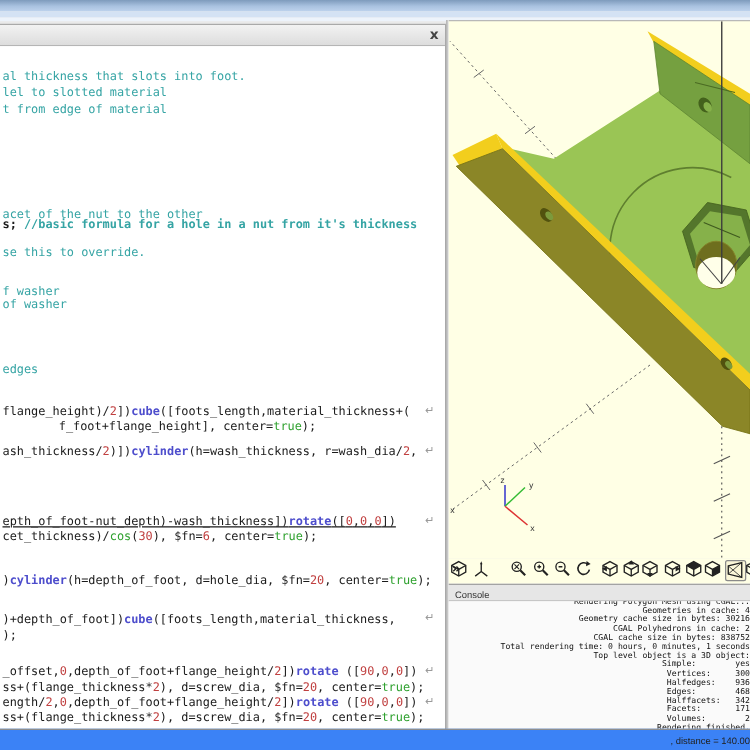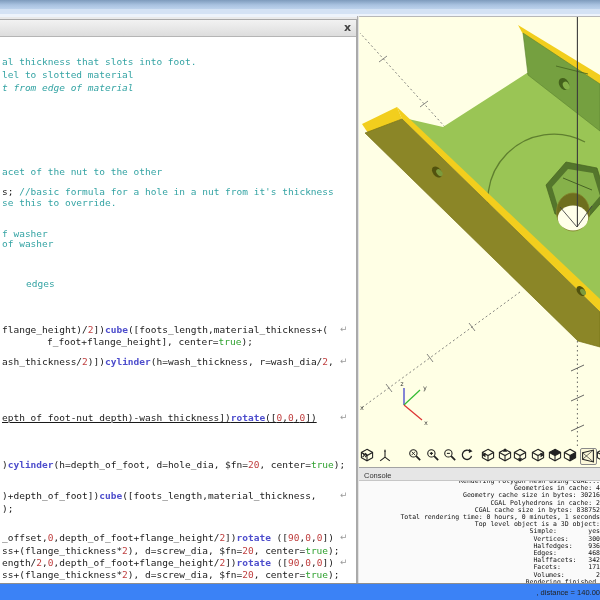--- a/index.html
+++ b/index.html
@@ -63,34 +63,35 @@
   <div class="menustrip"></div>
   <div class="menustrip2"></div>
 
   <div class="editor-panel">
     <div class="editor-header">
       <span class="editor-close">x</span>
     </div>
     <div class="editor-body" id="editor-body">
         <div class="code-line" style="top: 32px;"><span class="c-c">lel to slotted material</span></div>
         <div class="code-line" style="top: 19px;"><span class="c-c">al thickness that slots into foot.</span></div>
-        <div class="code-line" style="top: 45px; font-style: italic;"><span class="c-c">t from edge of material</span></div>
+        <div class="code-line" style="top: 45px;"><span class="c-c">t from edge of material</span></div>
         <div class="code-line" style="top: 129px;"><span class="c-c">acet of the nut to the other</span></div>
-        <div class="code-line" style="top: 149px;"><span class="c-p">s; </span><span class="c-c">//basic formula for a hole in a nut from it's thickness</span></div>
+        <div class="code-line" style="top: 137px; font-weight: bold;"><span class="c-p">s; </span><span class="c-c">//basic formula for a hole in a nut from it's thickness</span></div>
         <div class="code-line" style="top: 160px;"><span class="c-c">se this to override.</span></div>
         <div class="code-line" style="top: 191px;"><span class="c-c">f washer</span></div>
         <div class="code-line" style="top: 201px;"><span class="c-c">of washer</span></div>
-        <div class="code-line" style="top: 241px; margin-left: 24px;"><span class="c-c">edges</span></div>
+        <div class="code-line" style="top: 253px;"><span class="c-c">edges</span></div>
         <div class="code-line" style="top: 287px;"><span class="c-p">flange_height)/</span><span class="c-n">2</span><span class="c-p">])</span><span class="c-k">cube</span><span class="c-p">([foots_length,material_thickness+(</span></div>
         <span class="wrap-marker" style="top: 287px;">↵</span>
         <div class="code-line" style="top: 299px; margin-left: 45px;"><span class="c-p">f_foot+flange_height], center=</span><span class="c-b">true</span><span class="c-p">);</span></div>
         <div class="code-line" style="top: 319px;"><span class="c-p">ash_thickness/</span><span class="c-n">2</span><span class="c-p">)])</span><span class="c-k">cylinder</span><span class="c-p">(h=wash_thickness, r=wash_dia/</span><span class="c-n">2</span><span class="c-p">,</span></div>
         <span class="wrap-marker" style="top: 319px;">↵</span>
         <div class="code-line" style="top: 375px; text-decoration: underline;"><span class="c-p">epth_of_foot-nut_depth)-wash_thickness])</span><span class="c-k">rotate</span><span class="c-p">([</span><span class="c-n">0</span><span class="c-p">,</span><span class="c-n">0</span><span class="c-p">,</span><span class="c-n">0</span><span class="c-p">])</span></div>
         <span class="wrap-marker" style="top: 375px;">↵</span>
+        <div class="code-line" style="top: 387px;"><span class="c-p">cet_thickness)/</span><span class="c-b">cos</span><span class="c-p">(</span><span class="c-n">30</span><span class="c-p">), $fn=</span><span class="c-n">6</span><span class="c-p">, center=</span><span class="c-b">true</span><span class="c-p">);</span></div>
         <div class="code-line" style="top: 422px;"><span class="c-p">)</span><span class="c-k">cylinder</span><span class="c-p">(h=depth_of_foot, d=hole_dia, $fn=</span><span class="c-n">20</span><span class="c-p">, center=</span><span class="c-b">true</span><span class="c-p">);</span></div>
         <div class="code-line" style="top: 453px;"><span class="c-p">)+depth_of_foot])</span><span class="c-k">cube</span><span class="c-p">([foots_length,material_thickness,</span></div>
         <span class="wrap-marker" style="top: 453px;">↵</span>
         <div class="code-line" style="top: 466px;"><span class="c-p">);</span></div>
         <div class="code-line" style="top: 495px;"><span class="c-p">_offset,</span><span class="c-n">0</span><span class="c-p">,depth_of_foot+flange_height/</span><span class="c-n">2</span><span class="c-p">])</span><span class="c-k">rotate</span><span class="c-p"> ([</span><span class="c-n">90</span><span class="c-p">,</span><span class="c-n">0</span><span class="c-p">,</span><span class="c-n">0</span><span class="c-p">])</span></div>
         <span class="wrap-marker" style="top: 495px;">↵</span>
         <div class="code-line" style="top: 508px;"><span class="c-p">ss+(flange_thickness*</span><span class="c-n">2</span><span class="c-p">), d=screw_dia, $fn=</span><span class="c-n">20</span><span class="c-p">, center=</span><span class="c-b">true</span><span class="c-p">);</span></div>
         <div class="code-line" style="top: 520px;"><span class="c-p">ength/</span><span class="c-n">2</span><span class="c-p">,</span><span class="c-n">0</span><span class="c-p">,depth_of_foot+flange_height/</span><span class="c-n">2</span><span class="c-p">])</span><span class="c-k">rotate</span><span class="c-p"> ([</span><span class="c-n">90</span><span class="c-p">,</span><span class="c-n">0</span><span class="c-p">,</span><span class="c-n">0</span><span class="c-p">])</span></div>
         <span class="wrap-marker" style="top: 520px;">↵</span>
         <div class="code-line" style="top: 532px;"><span class="c-p">ss+(flange_thickness*</span><span class="c-n">2</span><span class="c-p">), d=screw_dia, $fn=</span><span class="c-n">20</span><span class="c-p">, center=</span><span class="c-b">true</span><span class="c-p">);</span></div>

